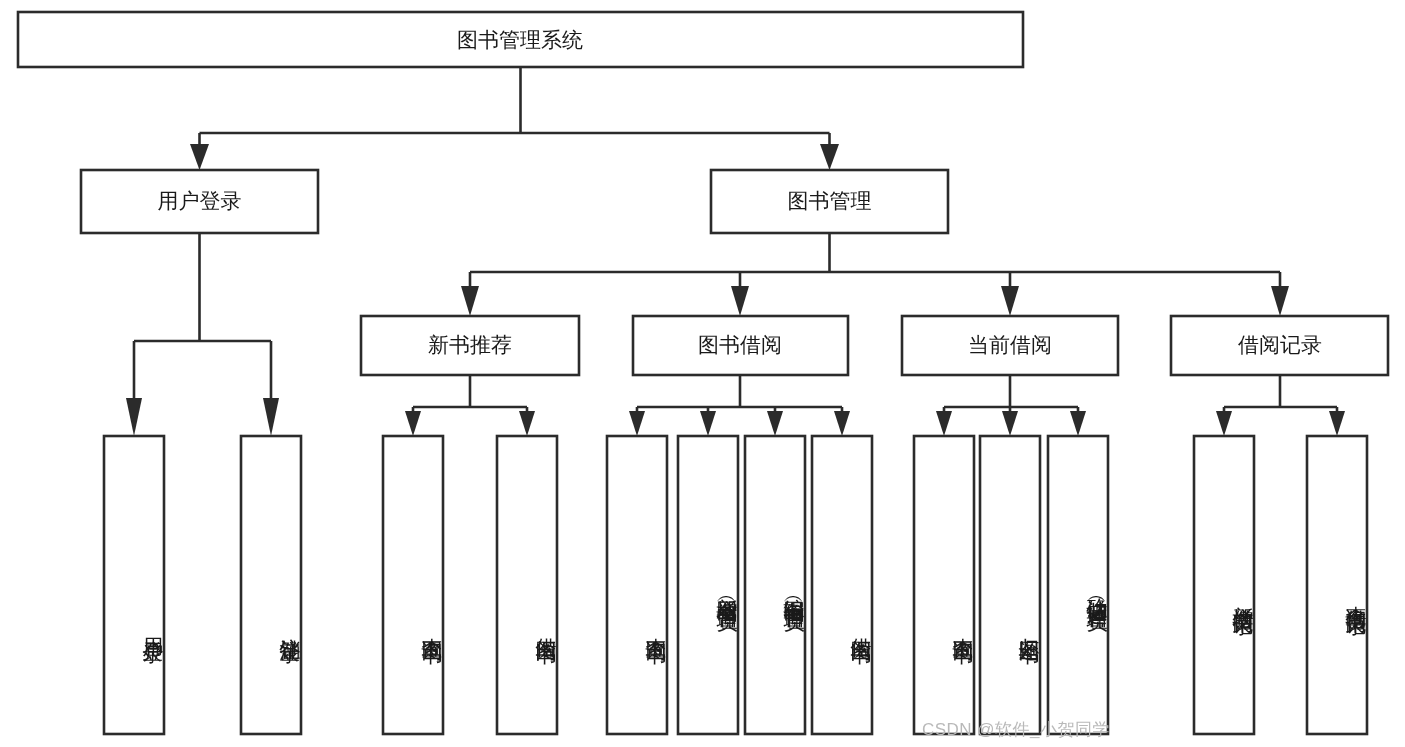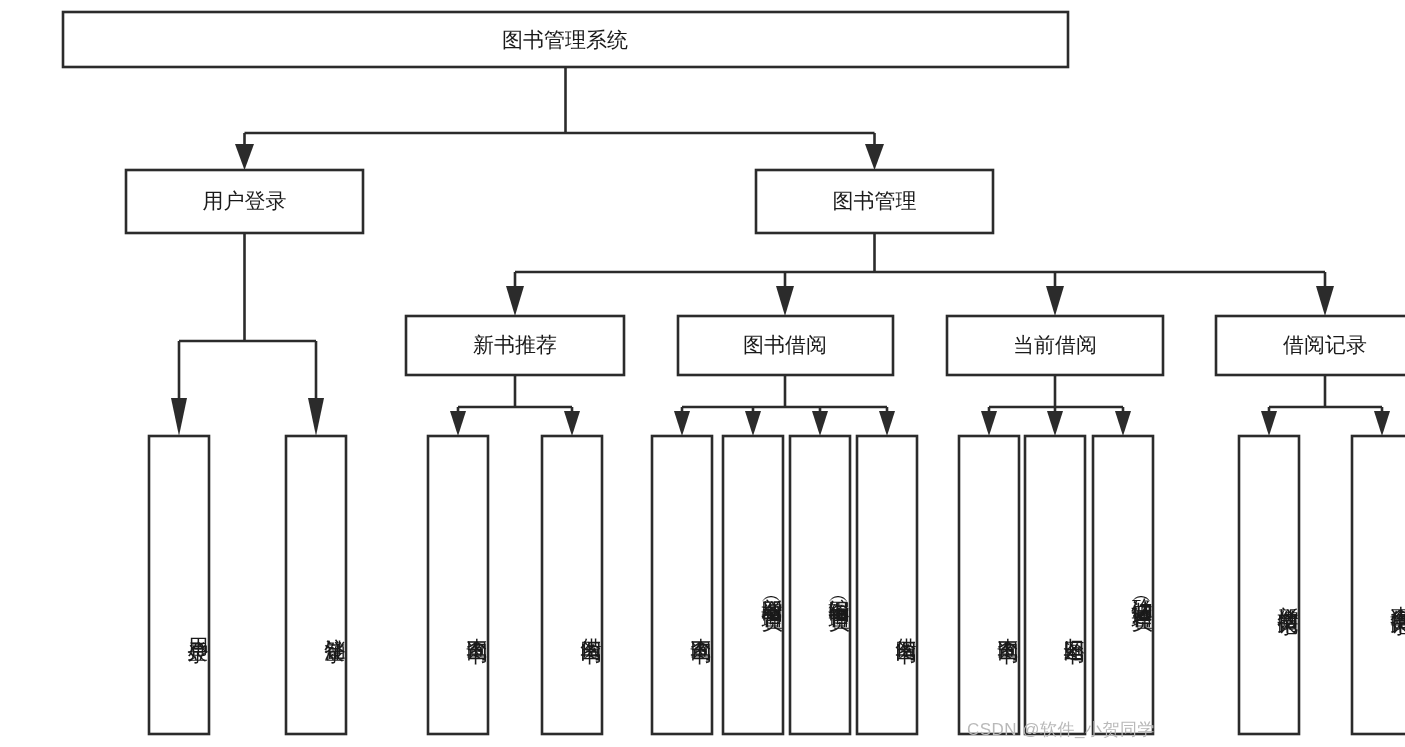--- a/index.html
+++ b/index.html
@@ -11,21 +11,20 @@
     width: 1405px;
     height: 747px;
     font-family: "Liberation Sans", "DejaVu Sans", sans-serif;
     overflow: hidden;
     position: relative;
   }
   #diagram-root {
     position: relative;
     width: 1118px;
     height: 747px;
-    margin-left: 45px;
   }
   svg.diagram {
     position: absolute;
     top: 0;
     left: 0;
     width: 1405px;
     height: 747px;
   }
   .node-rect {
     fill: #ffffff;

